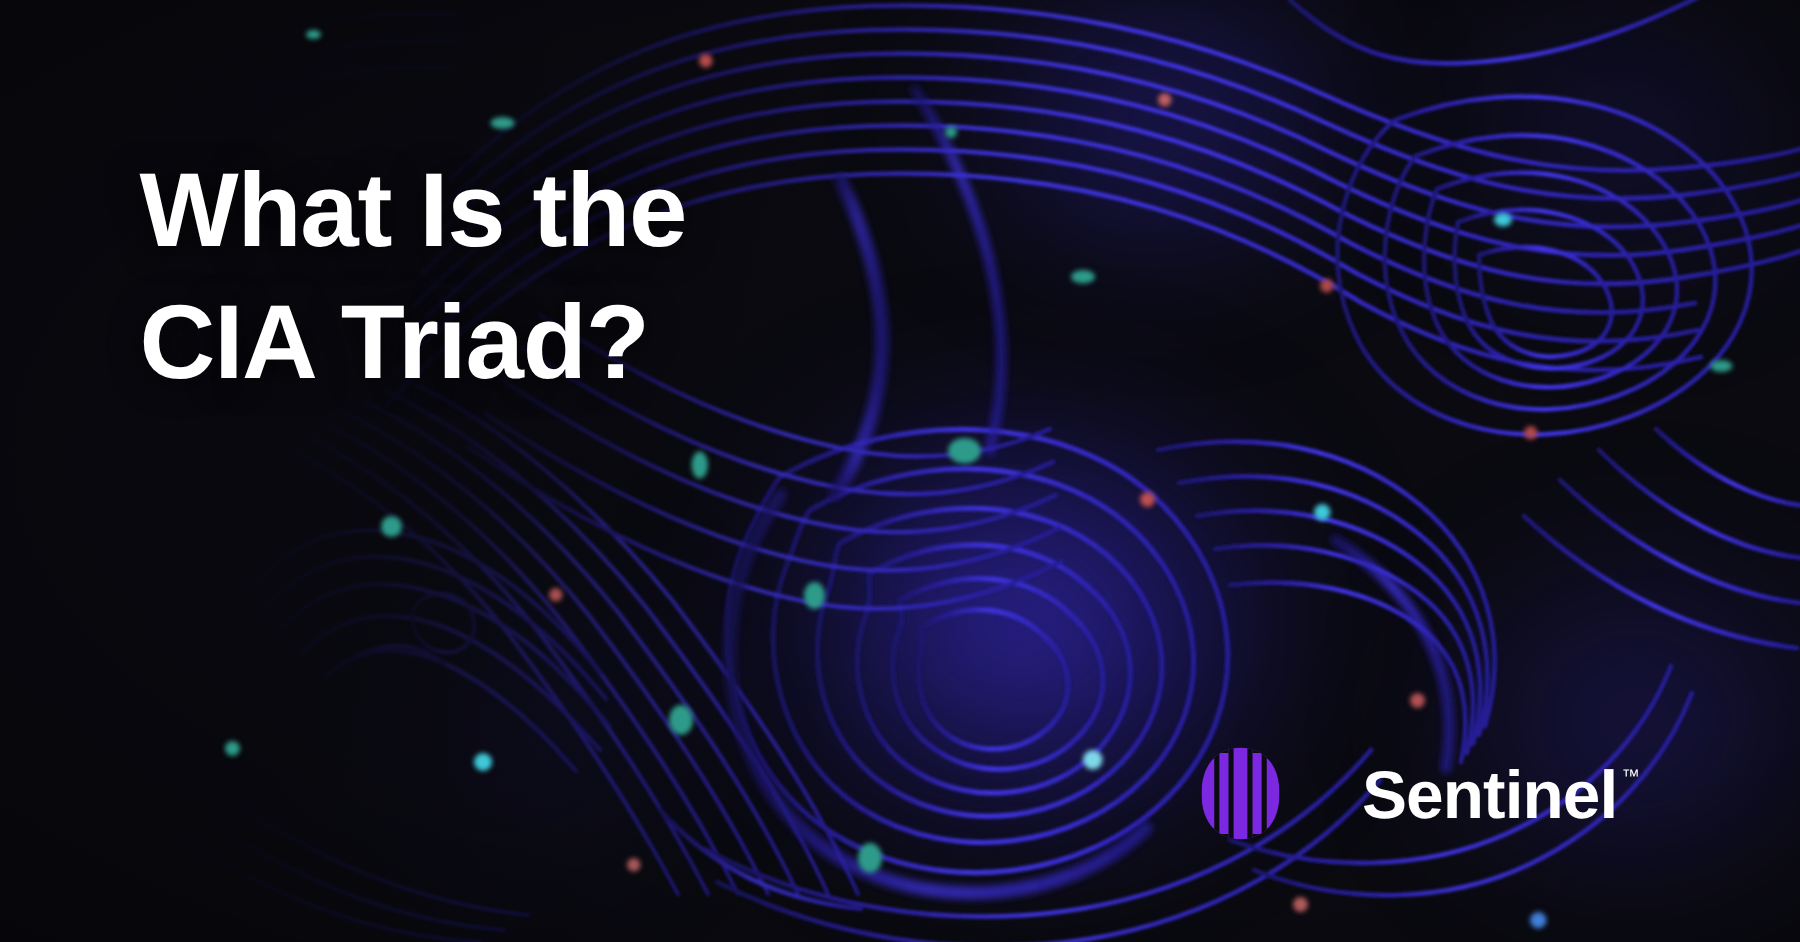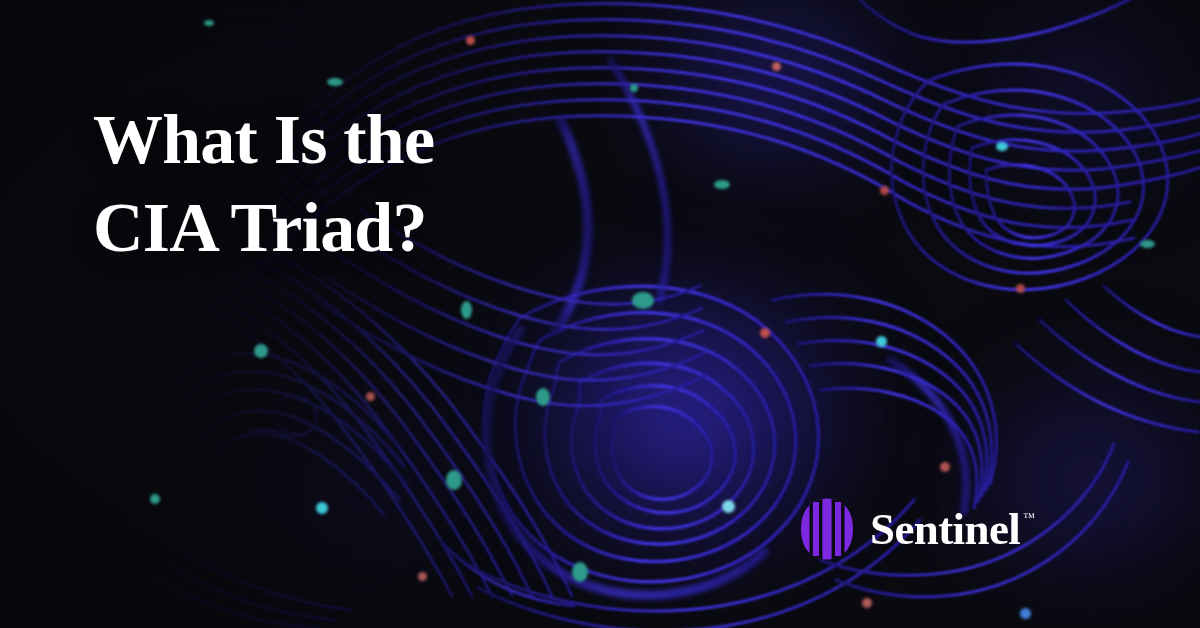--- a/index.html
+++ b/index.html
@@ -9,21 +9,21 @@
     background: #000;
   }
   * { box-sizing: border-box; }
 
   .banner {
     position: relative;
     width: 1200px;
     height: 628px;
     overflow: hidden;
     background: #0a0a10;
-    font-family: Liberation Serif, serif;
+    font-family: Liberation Sans, sans-serif;
   }
 
   
   .art-layer {
     position: absolute;
     inset: 0;
     overflow: hidden;
   }
   .art-svg {
     position: absolute;
@@ -105,20 +105,21 @@
   .logo-mark { width: 54px; height: 62px; display: block; flex: none; }
   .logo-word {
     position: relative;
     color: #ffffff;
     font-size: 45px;
     line-height: 1;
     letter-spacing: -0.6px;
     white-space: nowrap;
     display: flex;
     align-items: flex-start;
+    margin-left: 38px;
   }
   .logo-word-bold   { font-weight: 700; }
   .logo-word-light  { font-weight: 300; }
   .logo-tm {
     font-size: 12px;
     font-weight: 400;
     line-height: 1;
     margin-top: 4px;
     margin-left: 3px;
   }

